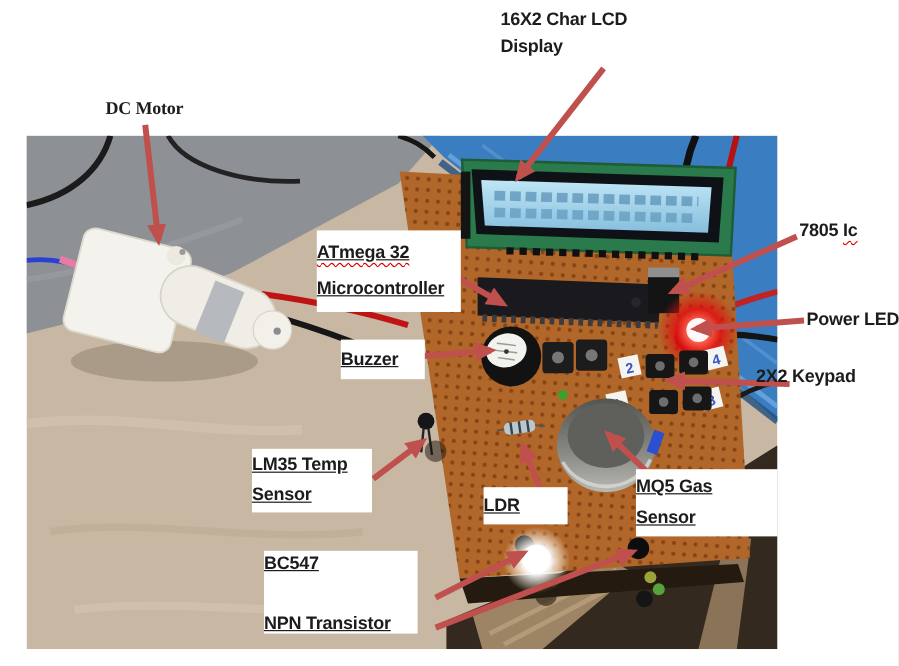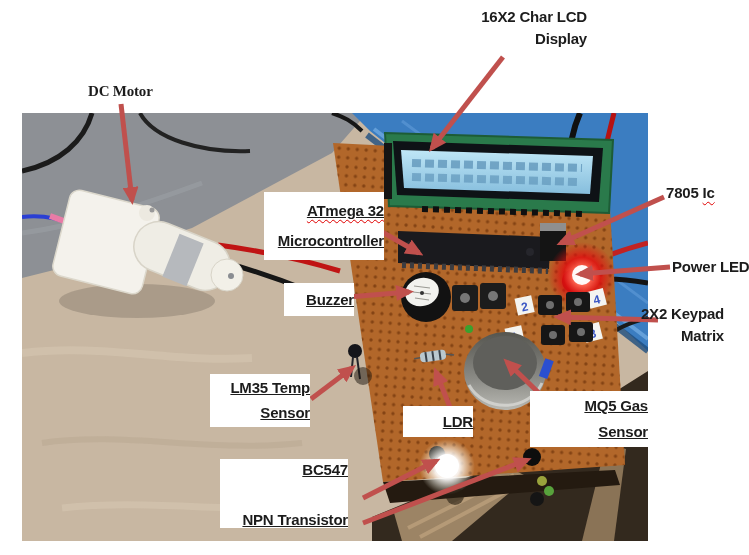--- a/index.html
+++ b/index.html
@@ -3,21 +3,21 @@
 <meta charset="utf-8">
 <style>
   html,body{margin:0;padding:0;}
   body{
     position:relative;width:749px;height:555px;background:#ffffff;overflow:hidden;
     font-family:"Liberation Sans", sans-serif;
   }
   .photo{position:absolute;left:22px;top:113px;width:626px;height:428px;overflow:hidden;}
   .label{
     position:absolute;color:#1c1c1c;font-weight:bold;font-size:15px;line-height:22px;
-    text-align:right;letter-spacing:-0.2px;z-index:20;white-space:nowrap;
+    text-align:left;letter-spacing:-0.2px;z-index:20;white-space:nowrap;
   }
   .label.boxed{background:#ffffff;display:flex;flex-direction:column;justify-content:space-evenly;text-decoration:underline;}
   .misspell{
     text-decoration-line:underline;text-decoration-style:wavy;
     text-decoration-color:#e00000;text-decoration-thickness:1px;text-underline-offset:3px;
   }
   #lbl-lcd{left:417px;top:6px;width:170px;}
   #lbl-dcmotor{left:88px;top:80px;font-family:Liberation Serif, serif;}
   #lbl-atmega{left:264px;top:192px;width:120px;height:68px;}
   #lbl-buzzer{left:284px;top:283px;width:70px;height:33px;}
@@ -256,21 +256,20 @@
 
 <div class="label" id="lbl-7805">
   <span>7805</span>
   <span class="misspell">Ic</span>
 </div>
 
 <div class="label" id="lbl-powerled">Power LED</div>
 
 <div class="label" id="lbl-keypad">
   <div>2X2 Keypad</div>
-  <div>Matrix</div>
 </div>
 
 <div class="label boxed" id="lbl-lm35">
   <div>LM35 Temp</div>
   <div>Sensor</div>
 </div>
 
 <div class="label boxed" id="lbl-ldr">
   <div>LDR</div>
 </div>

